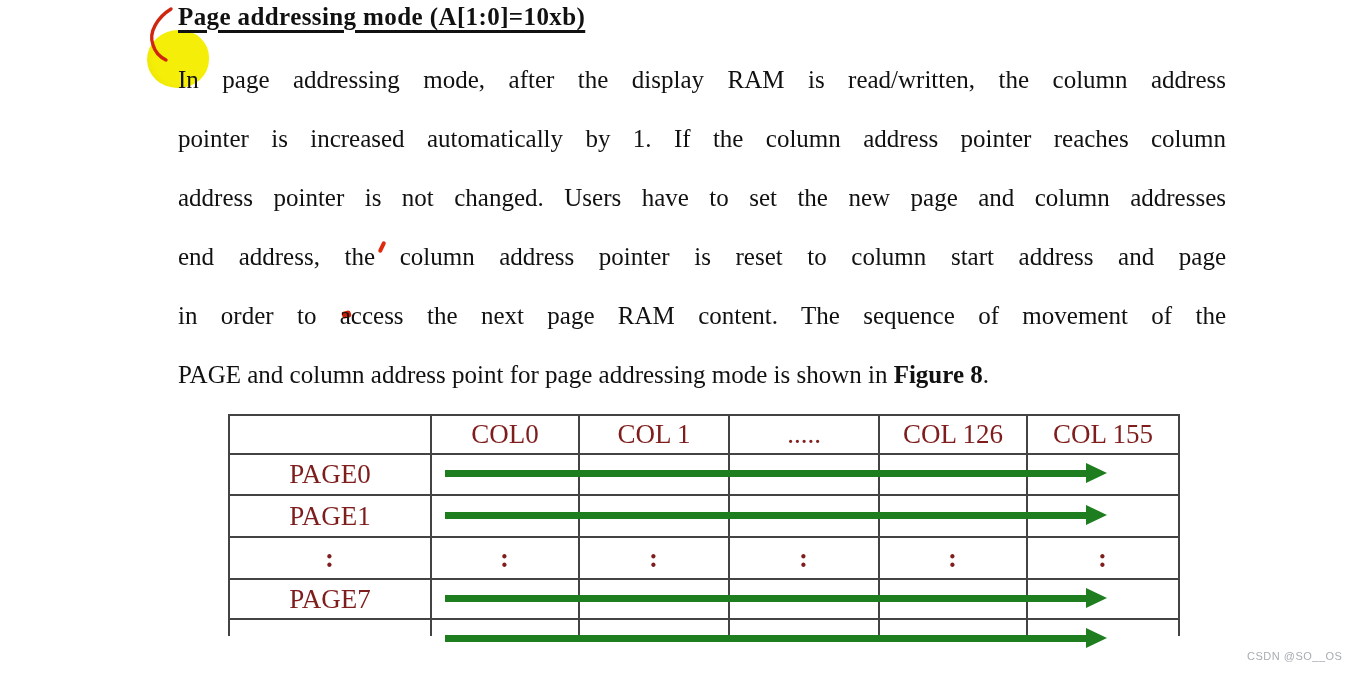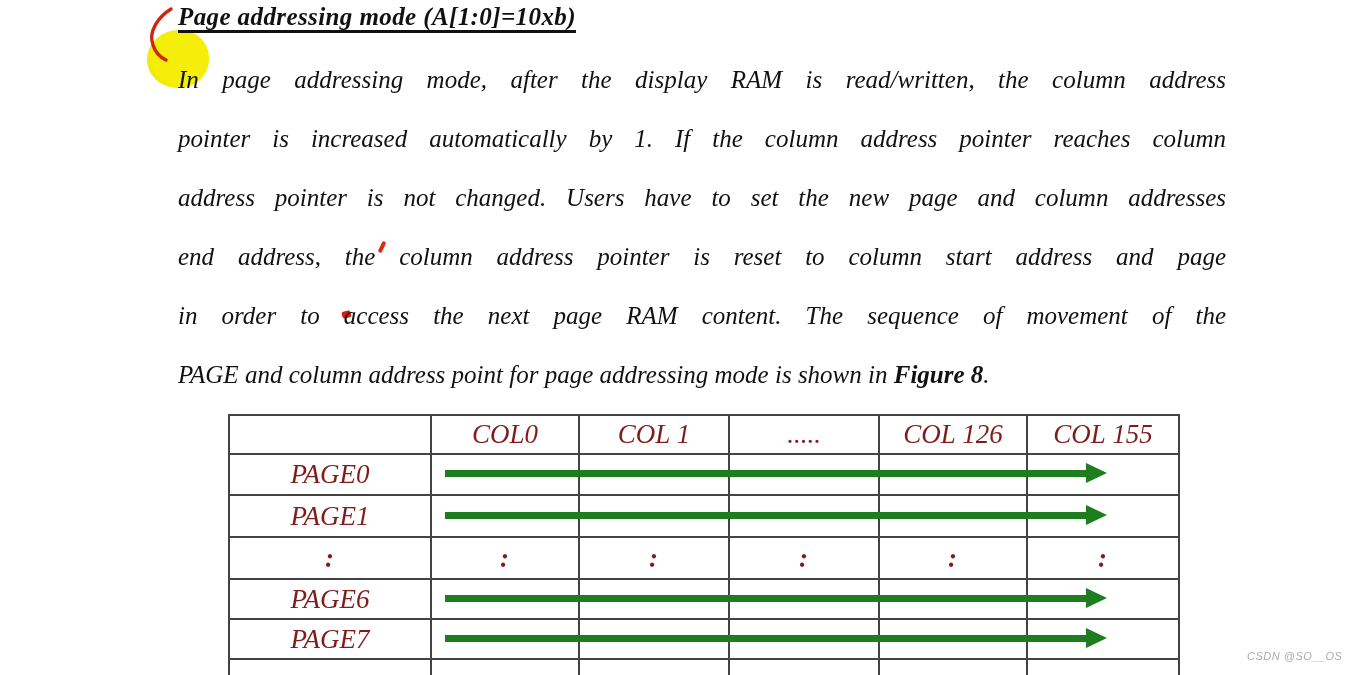--- a/index.html
+++ b/index.html
@@ -3,21 +3,21 @@
 <meta charset="utf-8">
 <style>
   * { margin: 0; padding: 0; box-sizing: border-box; }
   html, body { width: 1350px; height: 675px; overflow: hidden; }
   body {
     font-family: "Liberation Serif", serif;
     background: radial-gradient(140% 170% at 50% 105%, #ffffff 72%, #ececec 92%, #d6d6d6 100%);
     position: relative;
     color: #111;
   }
-  .page { position: absolute; inset: 0; font-style: italic; }
+  .page { position: absolute; inset: 0; }
 
   
   .hl-blob {
     position: absolute; left: 147px; top: 30px; width: 62px; height: 58px;
     border-radius: 52% 48% 50% 50%;
     background: radial-gradient(circle at 55% 45%, #f4ee08 60%, #e8de00 100%);
     z-index: 1;
   }
   .red-curve { position: absolute; left: 140px; top: 2px; z-index: 2; }
   .red-tick {
@@ -137,28 +137,20 @@
       </tr>
       <tr style="height:42px">
         <td class="dots-cell">:</td>
         <td class="dots-cell">:</td>
         <td class="dots-cell">:</td>
         <td class="dots-cell">:</td>
         <td class="dots-cell">:</td>
         <td class="dots-cell">:</td>
       </tr>
       <tr style="height:40px">
-        <td>PAGE6</td>
-        <td></td>
-            <td></td>
-        <td></td>
-            <td></td>
-        <td></td>
-      </tr>
-      <tr style="height:40px">
         <td>PAGE7</td>
         <td></td>
             <td></td>
         <td></td>
             <td></td>
         <td></td>
       </tr>
       <tr style="height:17px" class="cutoff">
         <td></td>
             <td></td>

